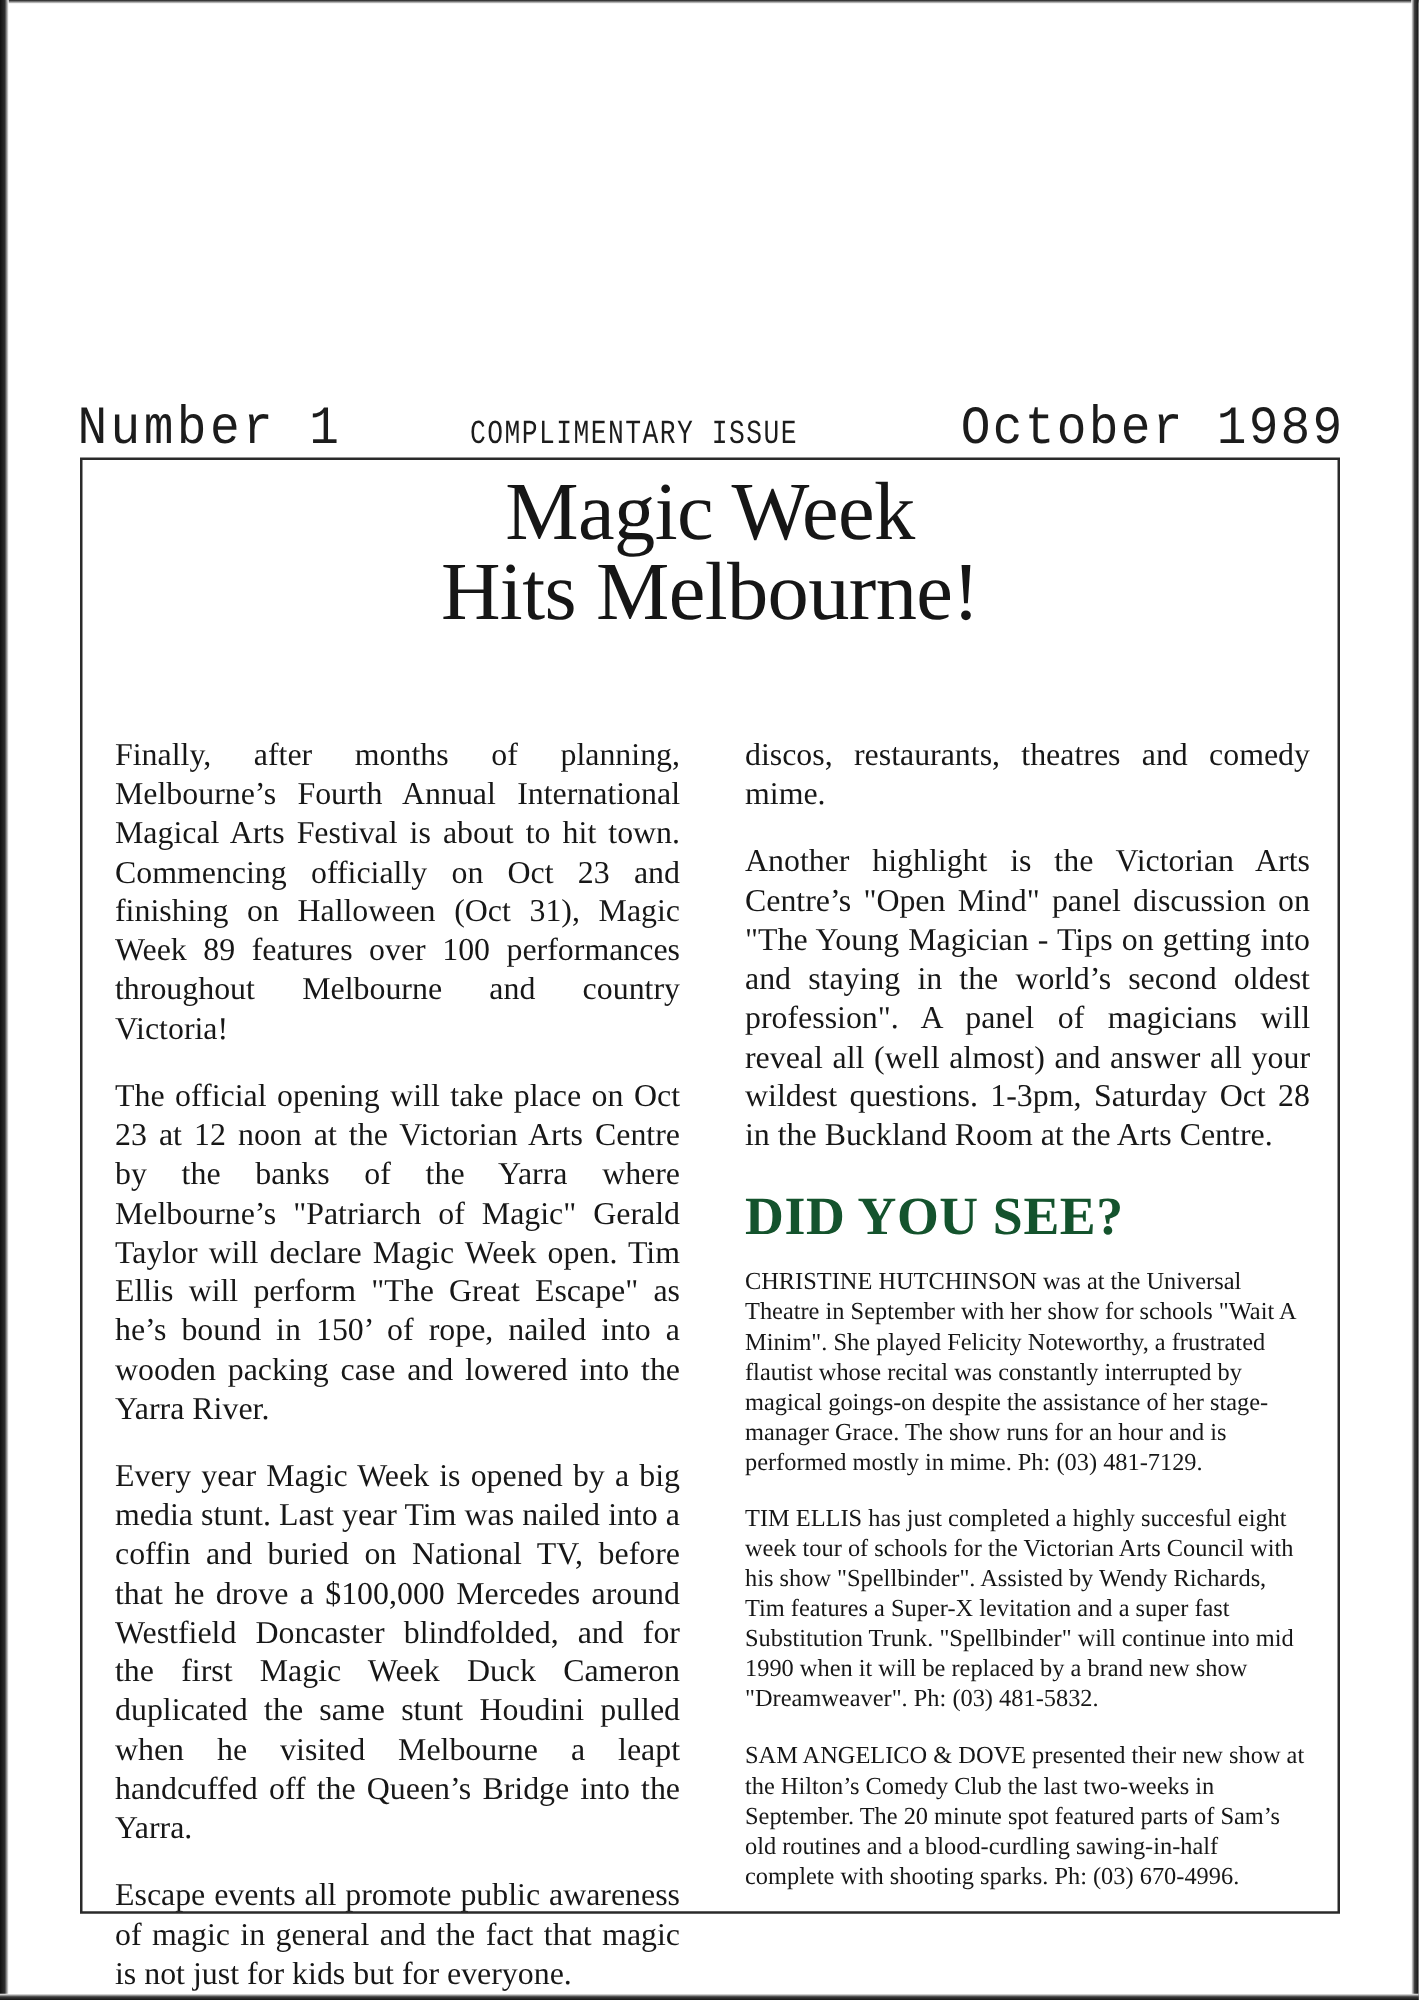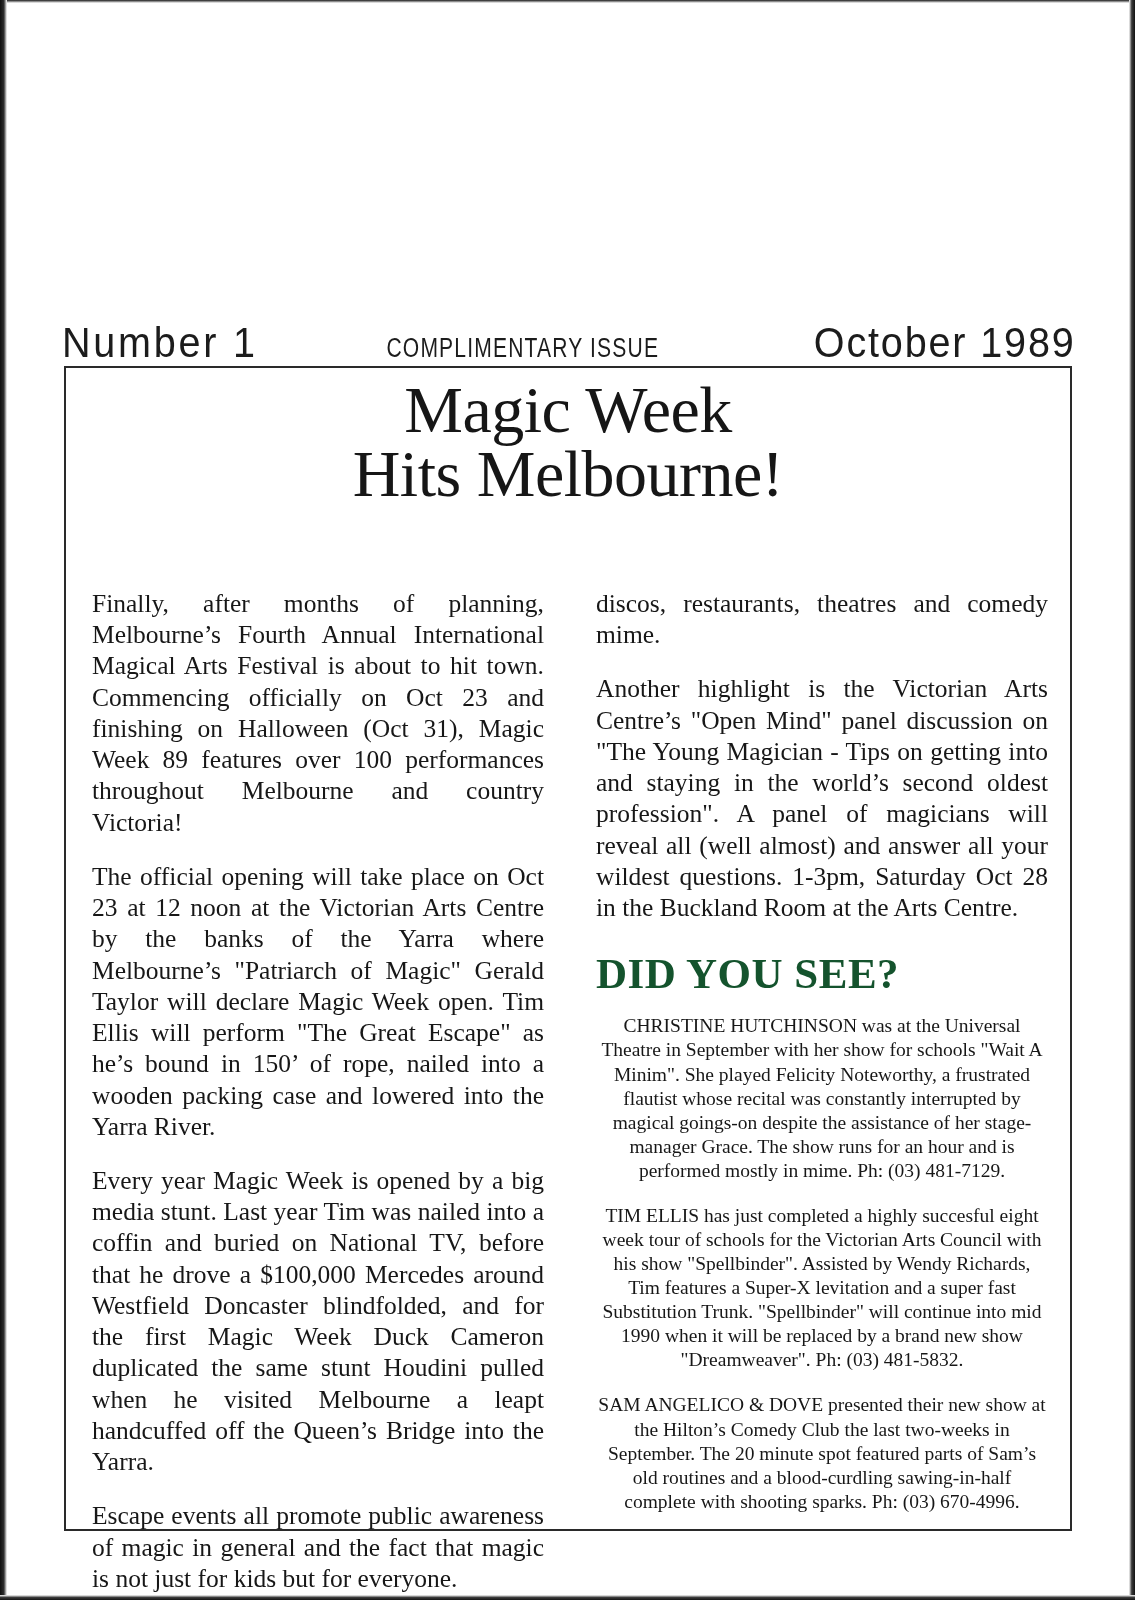--- a/index.html
+++ b/index.html
@@ -110,21 +110,21 @@
 
   
   .issue-row {
     position: absolute;
     left: 62px;
     top: 318px;
     width: 1014px;
     display: flex;
     align-items: baseline;
     justify-content: space-between;
-    font-family: Liberation Sans, sans-serif;
+    font-family: Liberation Mono, monospace;
     font-weight: 300;
   }
   .issue-number {
     font-size: 43px;
     letter-spacing: 3px;
     transform: scaleX(0.92);
     transform-origin: left bottom;
     color: #1c1c1c;
   }
   .issue-complimentary {
@@ -198,21 +198,21 @@
     font-size: 43px;
     letter-spacing: 0.5px;
     margin: 26px 0 16px 0;
     color: #14532d;
   }
 
   .note-p {
     font-family: "Liberation Serif", "DejaVu Serif", serif;
     font-size: 19.5px;
     line-height: 1.235;
-    text-align: center;
+    text-align: left;
     margin: 0 0 21px 0;
     color: #171717;
   }
   .note-p:last-child { margin-bottom: 0; }
 </style>
 </head>
 <body>
 
 <div class="page">
 

